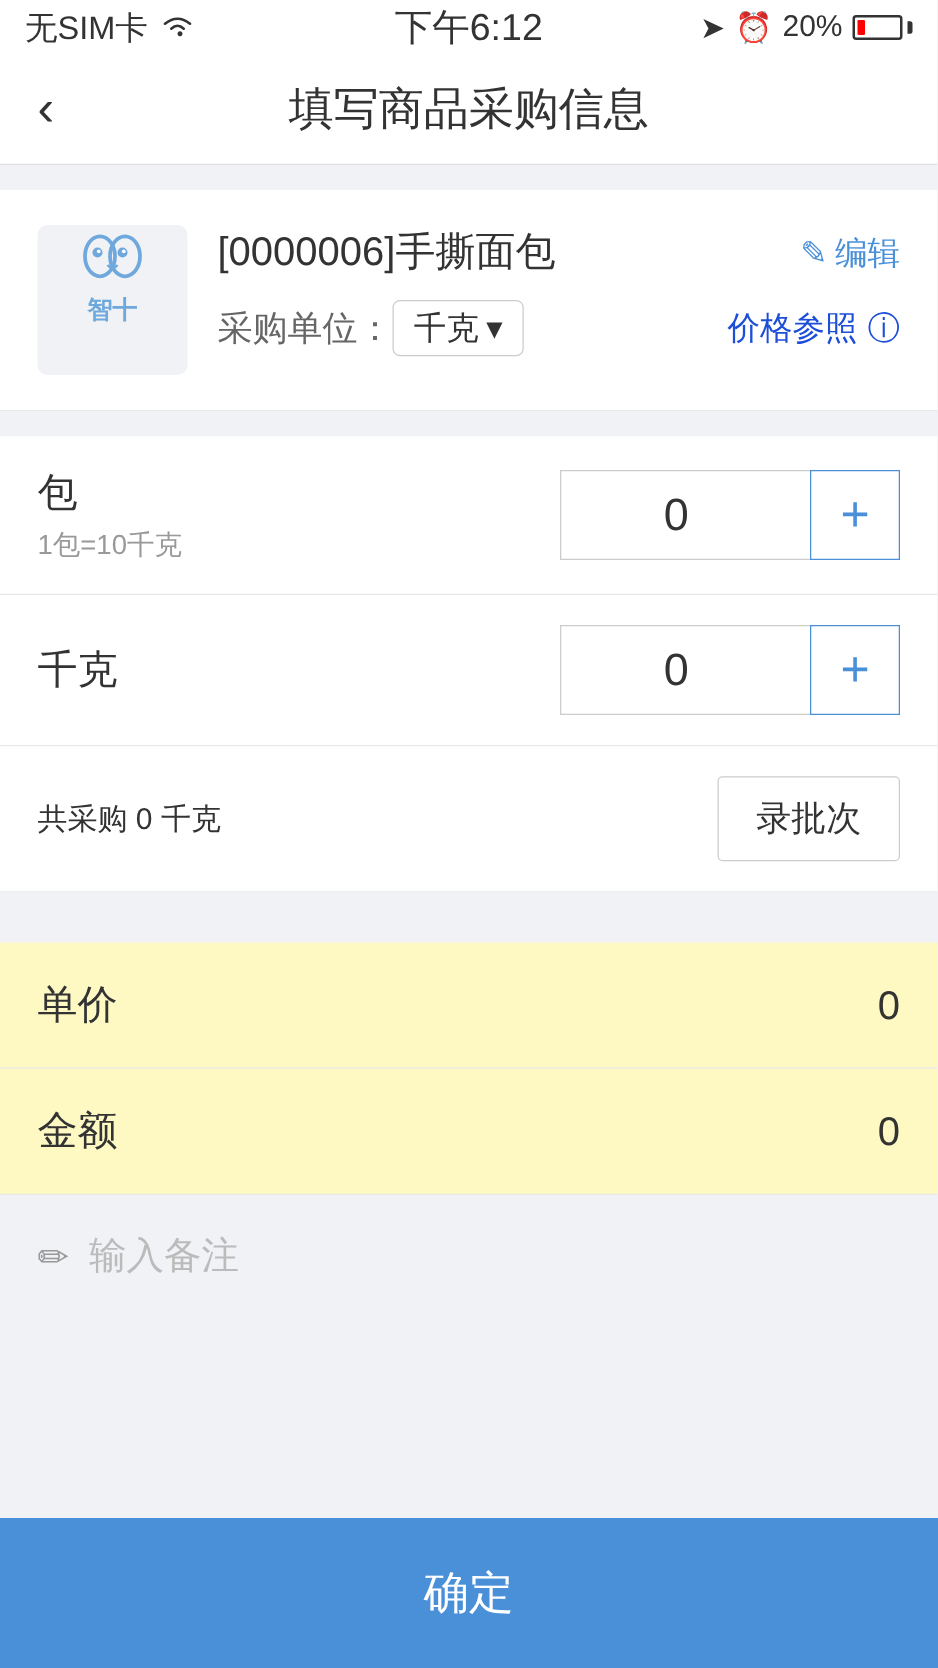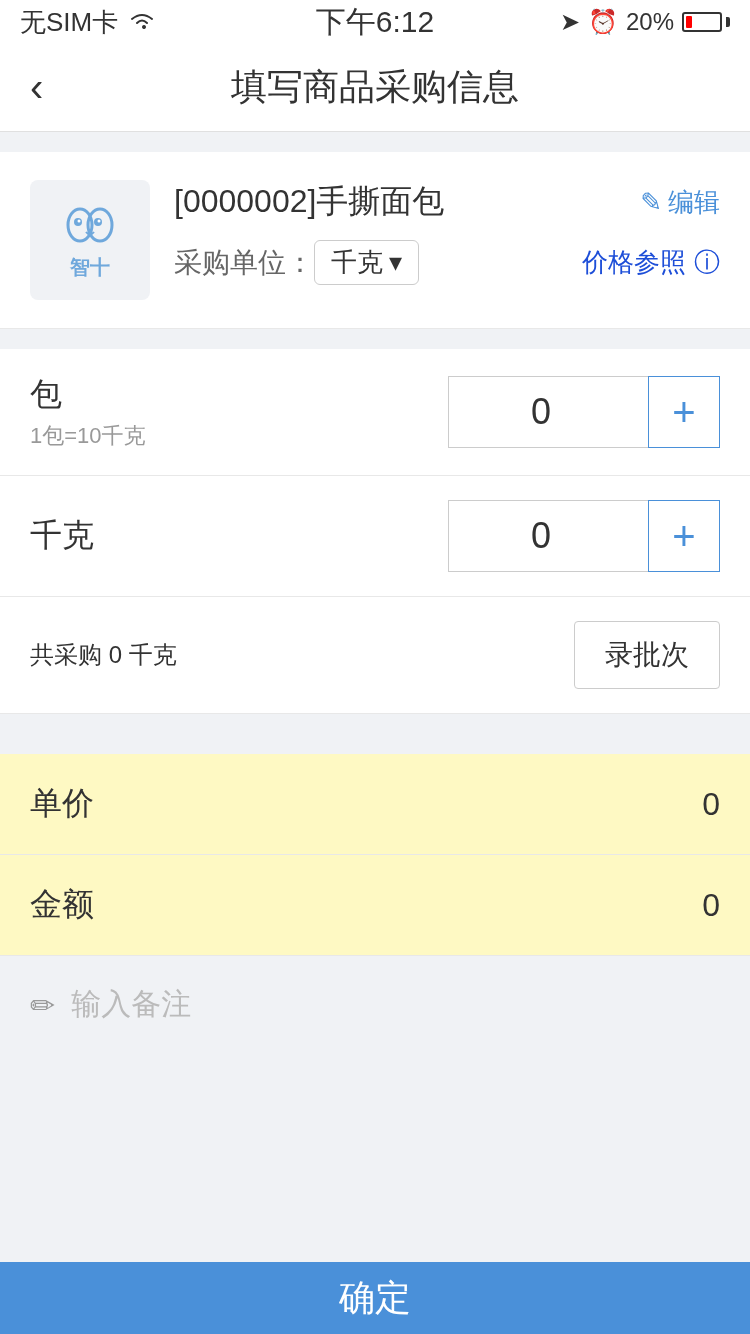--- a/index.html
+++ b/index.html
@@ -106,21 +106,21 @@
       align-items: flex-start;
       gap: 24px;
       border-bottom: 1px solid #e8e8e8;
     }
     .product-image {
       width: 120px;
       height: 120px;
       background: #f0f2f5;
       border-radius: 8px;
       display: flex;
-      align-items: center;
+      align-items: flex-start;
       justify-content: center;
       flex-shrink: 0;
     }
     .product-image-inner {
       display: flex;
       flex-direction: column;
       align-items: center;
       gap: 4px;
     }
     .owl-text {
@@ -308,21 +308,21 @@
       font-size: 30px;
       color: #bbb;
     }
 
     
     .confirm-btn {
       position: fixed;
       bottom: 0;
       left: 0;
       width: 750px;
-      height: 72px;
+      height: 120px;
       background: #4a90d9;
       color: #fff;
       font-size: 36px;
       display: flex;
       align-items: center;
       justify-content: center;
       cursor: pointer;
       border: none;
     }
 
@@ -374,21 +374,21 @@
         <circle cx="38" cy="22" r="4" fill="#6fa8dc"></circle>
         <circle cx="19" cy="21" r="1.5" fill="#fff"></circle>
         <circle cx="39" cy="21" r="1.5" fill="#fff"></circle>
         <path d="M26 32 Q30 37 34 32" fill="none" stroke="#6fa8dc" stroke-width="2"></path>
       </svg>
       <span class="owl-text">智十</span>
     </div>
   </div>
   <div class="product-info">
     <div class="product-header">
-      <div class="product-name">[0000002]手撕面包</div>
+      <div class="product-name">[0000006]手撕面包</div>
       <div class="edit-btn">
         <span>✎</span>
         <span>编辑</span>
       </div>
     </div>
     <div class="product-unit-row">
       <div class="unit-label">
         <span>采购单位：</span>
         <div class="unit-select">
           <span>千克</span>

